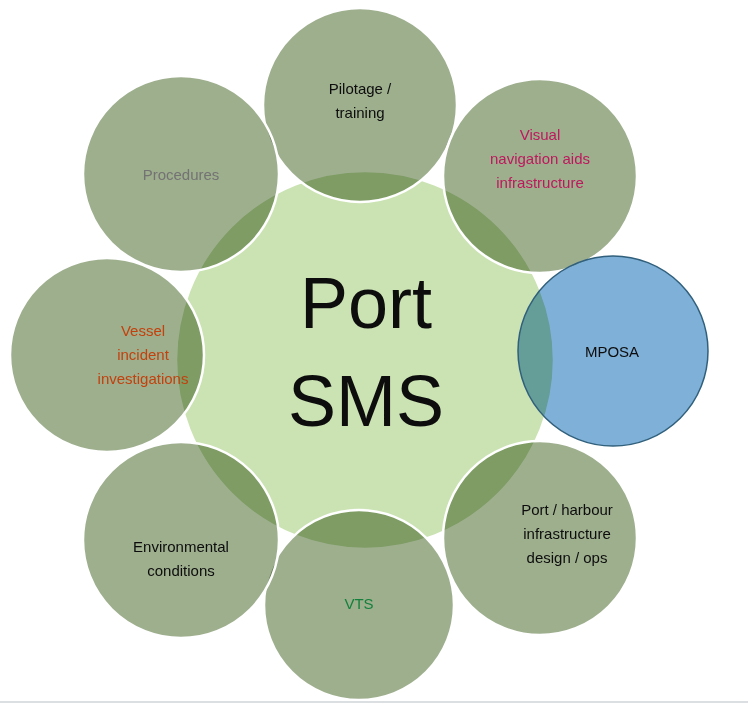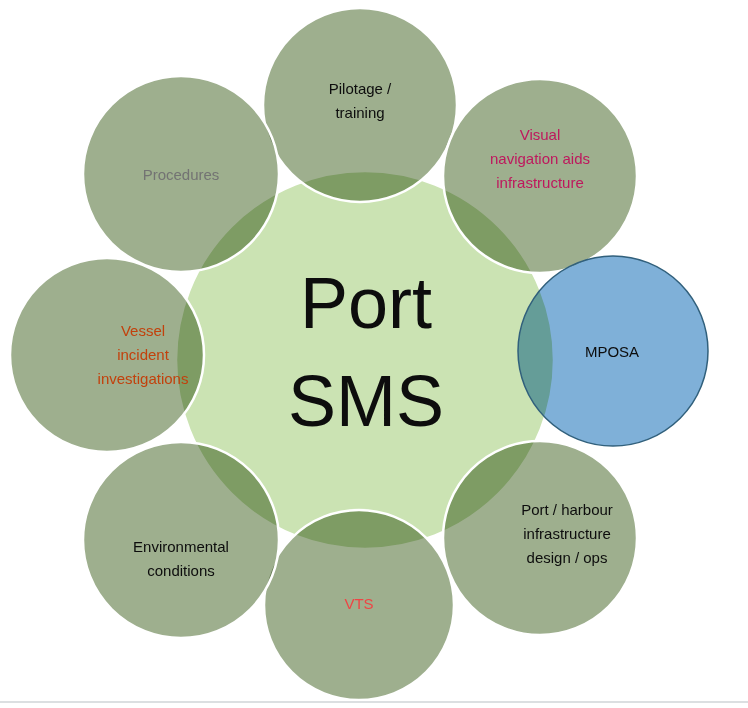--- a/index.html
+++ b/index.html
@@ -99,21 +99,21 @@
   <div class="label" style="left: 540px; top: 159px; color: #be185d;">Visual
 navigation aids
 infrastructure</div>
 
   <div class="label" style="left: 612px; top: 352px; color: rgb(13, 13, 13);">MPOSA</div>
 
   <div class="label" style="left: 538px; top: 534px; color: rgb(13, 13, 13); margin-left: 29px;">Port / harbour
 infrastructure
 design / ops</div>
 
-  <div class="label" style="left: 359px; top: 604px; color: #ef4444;">VTS</div>
+  <div class="label" style="left: 359px; top: 604px; color: #15803d;">VTS</div>
 
   <div class="label" style="left: 181px; top: 535px; color: rgb(13, 13, 13); margin-top: 24px;">Environmental
 conditions</div>
 
   <div class="label" style="left: 107px; top: 355px; color: #c2410c; margin-left: 36px;">Vessel
 incident
 investigations</div>
 
   <div class="label" style="left: 181px; top: 175px; color: #737373;">Procedures</div>
 

